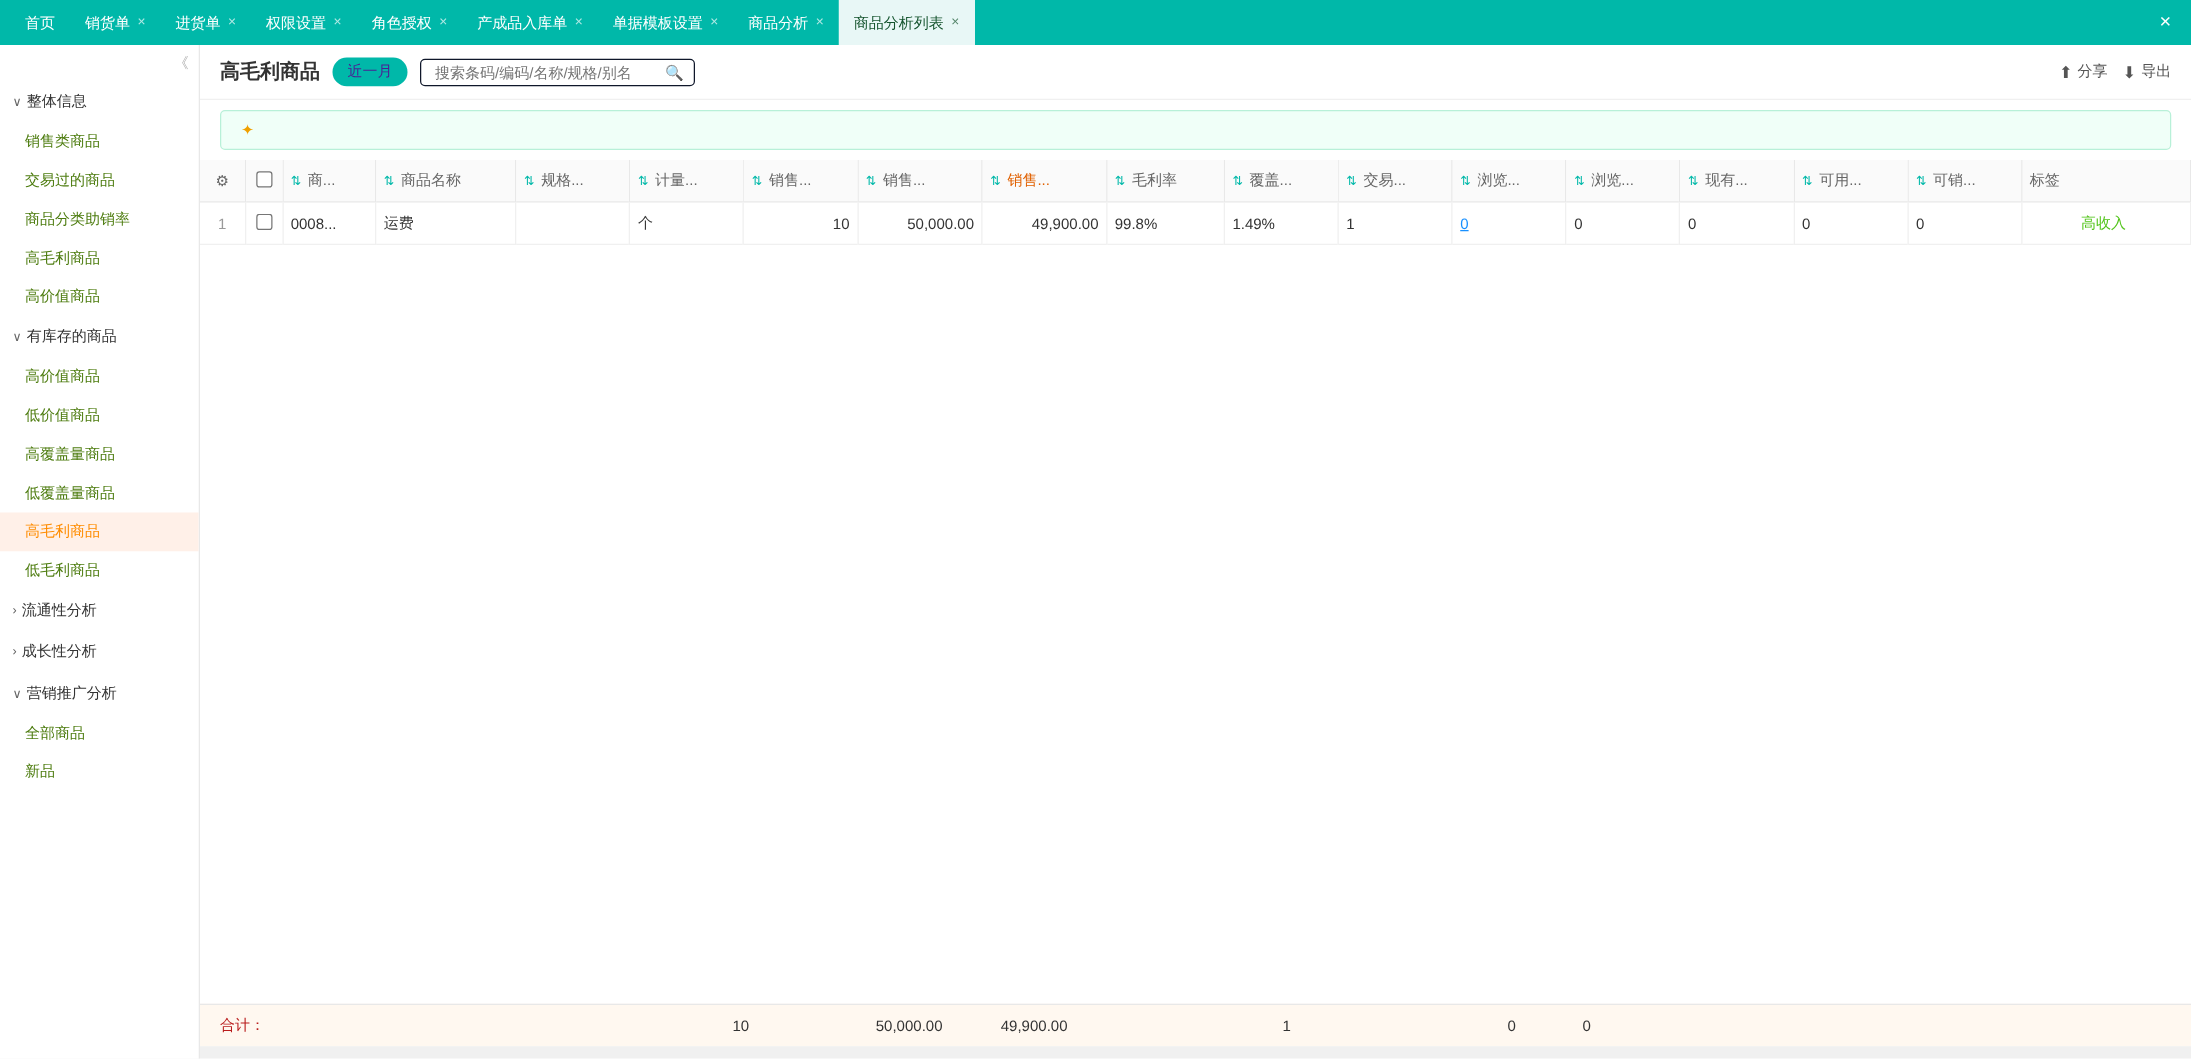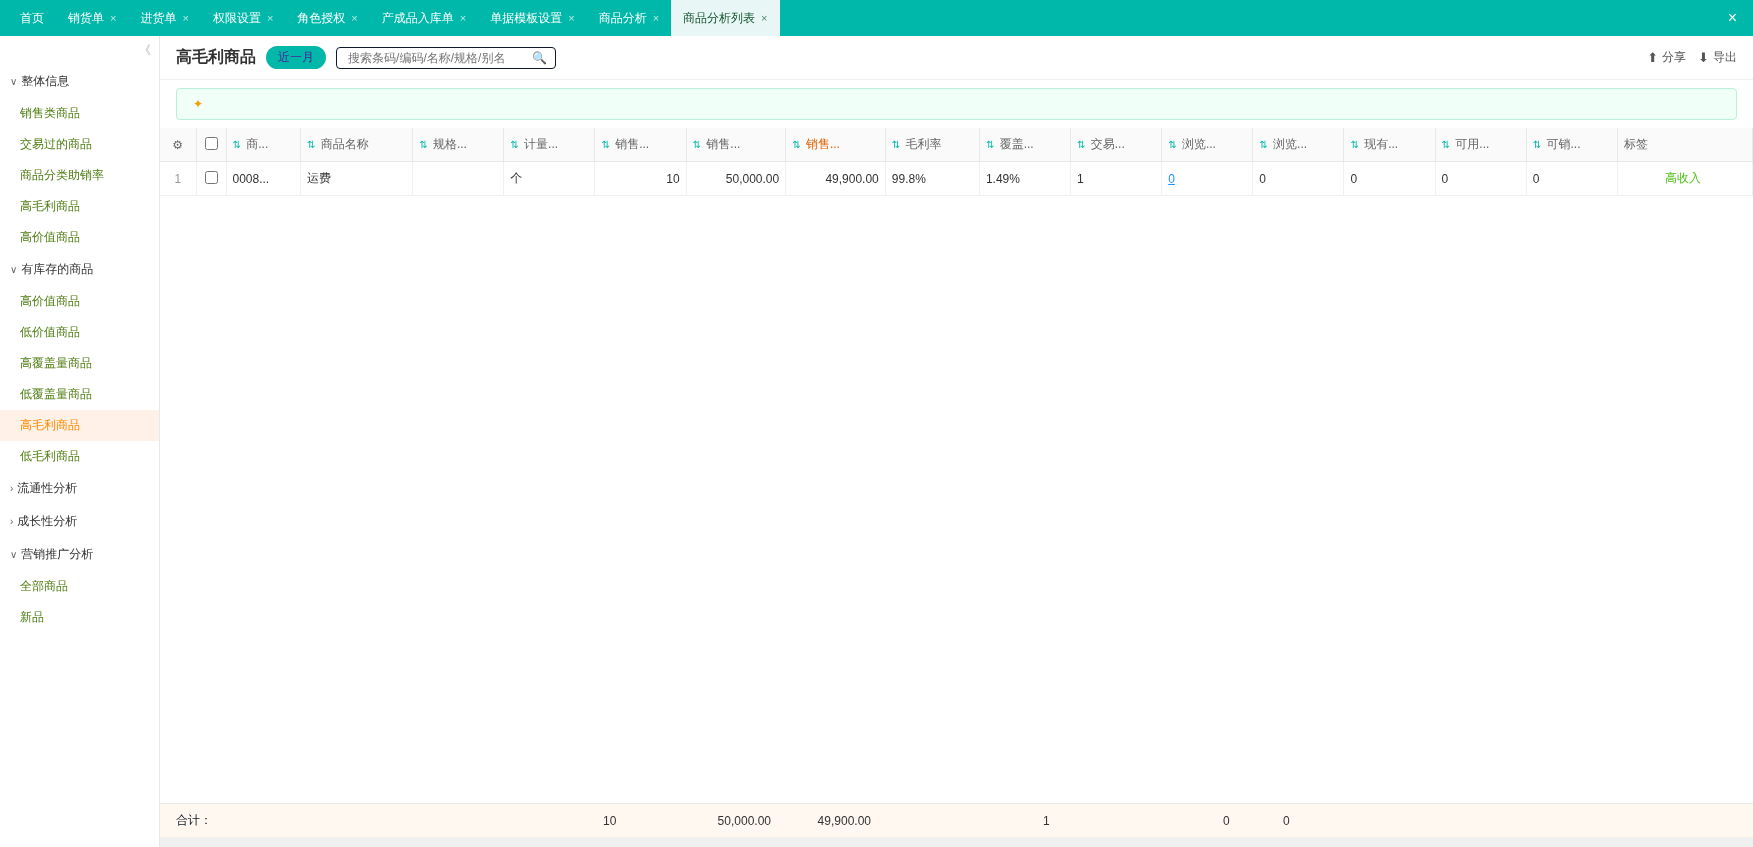--- a/index.html
+++ b/index.html
@@ -199,21 +199,21 @@
       display: flex;
       align-items: center;
       padding: 8px 16px;
       border-top: 1px solid #e8e8e8;
       background: #fff8f0;
       font-size: 12px;
       color: #333;
       flex-shrink: 0;
       gap: 0;
     }
-    .footer-summary .label { color: #0f172a; margin-right: 25px; }
+    .footer-summary .label { color: #b91c1c; margin-right: 8px; }
     .footer-cell {
       min-width: 80px;
       padding: 0 6px;
     }
 
     
     .bottom-scrollbar {
       height: 10px;
       background: #f0f0f0;
       flex-shrink: 0;

